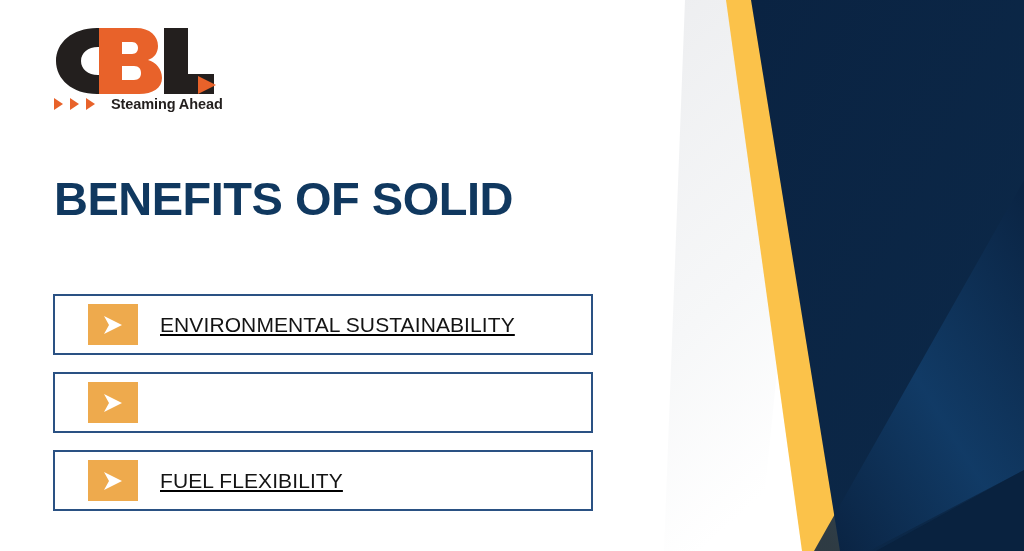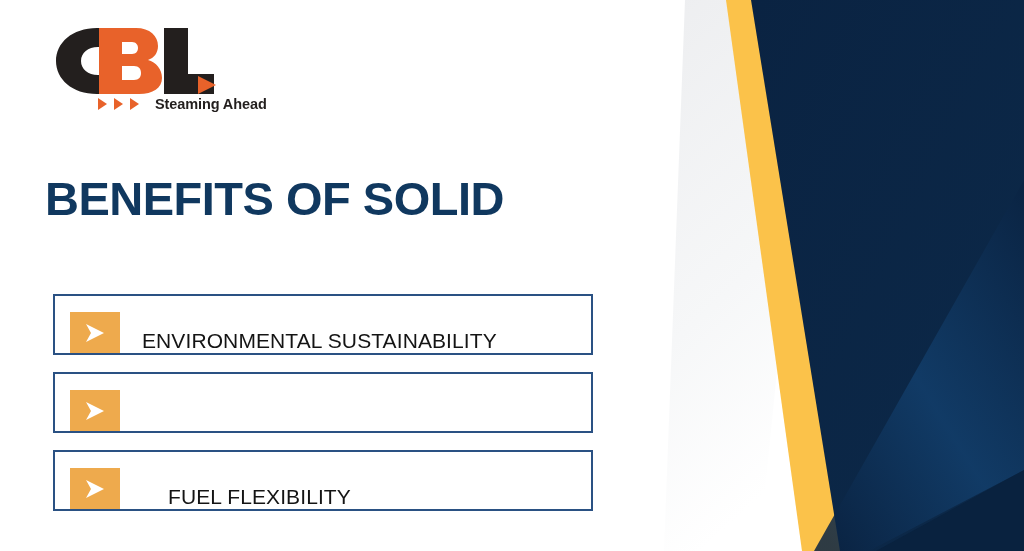--- a/index.html
+++ b/index.html
@@ -38,41 +38,40 @@
     height: 100px;
   }
   .logo-mark { display: block; }
   .tagline-row {
     position: absolute;
     left: 2px;
     top: 72px;
     display: flex;
     align-items: center;
     gap: 7px;
-    margin-left: 44px;
   }
   .tri {
     width: 0; height: 0;
     border-top: 6px solid transparent;
     border-bottom: 6px solid transparent;
     border-left: 9px solid #E8622A;
   }
   .tagline-text {
     margin-left: 9px;
     font-size: 14.5px;
     font-weight: bold;
     color: #231F1E;
     letter-spacing: -0.1px;
     white-space: nowrap;
   }
 
   
   .title {
     position: absolute;
-    left: 45px;
+    left: 54px;
     top: 141px;
     width: 620px;
     font-size: 47px;
     line-height: 1.16;
     font-weight: bold;
     color: #10385F;
     letter-spacing: -0.5px;
     text-transform: uppercase;
   }
   .title-line { display: block; white-space: nowrap; }
@@ -85,24 +84,25 @@
     width: 540px;
   }
   .benefit-box {
     position: relative;
     box-sizing: border-box;
     height: 61px;
     margin-bottom: 17px;
     border: 2px solid #2A5183;
     background: #ffffff;
     display: flex;
-    align-items: flex-end;
-    padding-left: 15px;
-  }
-  .benefit-box:last-child { margin-bottom: 0; gap: 26px; }
+    align-items: center;
+    padding-left: 33px;
+    text-decoration: underline;
+  }
+  .benefit-box:last-child { margin-bottom: 0; }
   .chev-tile {
     flex: 0 0 auto;
     width: 50px;
     height: 41px;
     background: #EEAA4D;
     display: flex;
     align-items: center;
     justify-content: center;
   }
   .chev-tile svg { display: block; }

